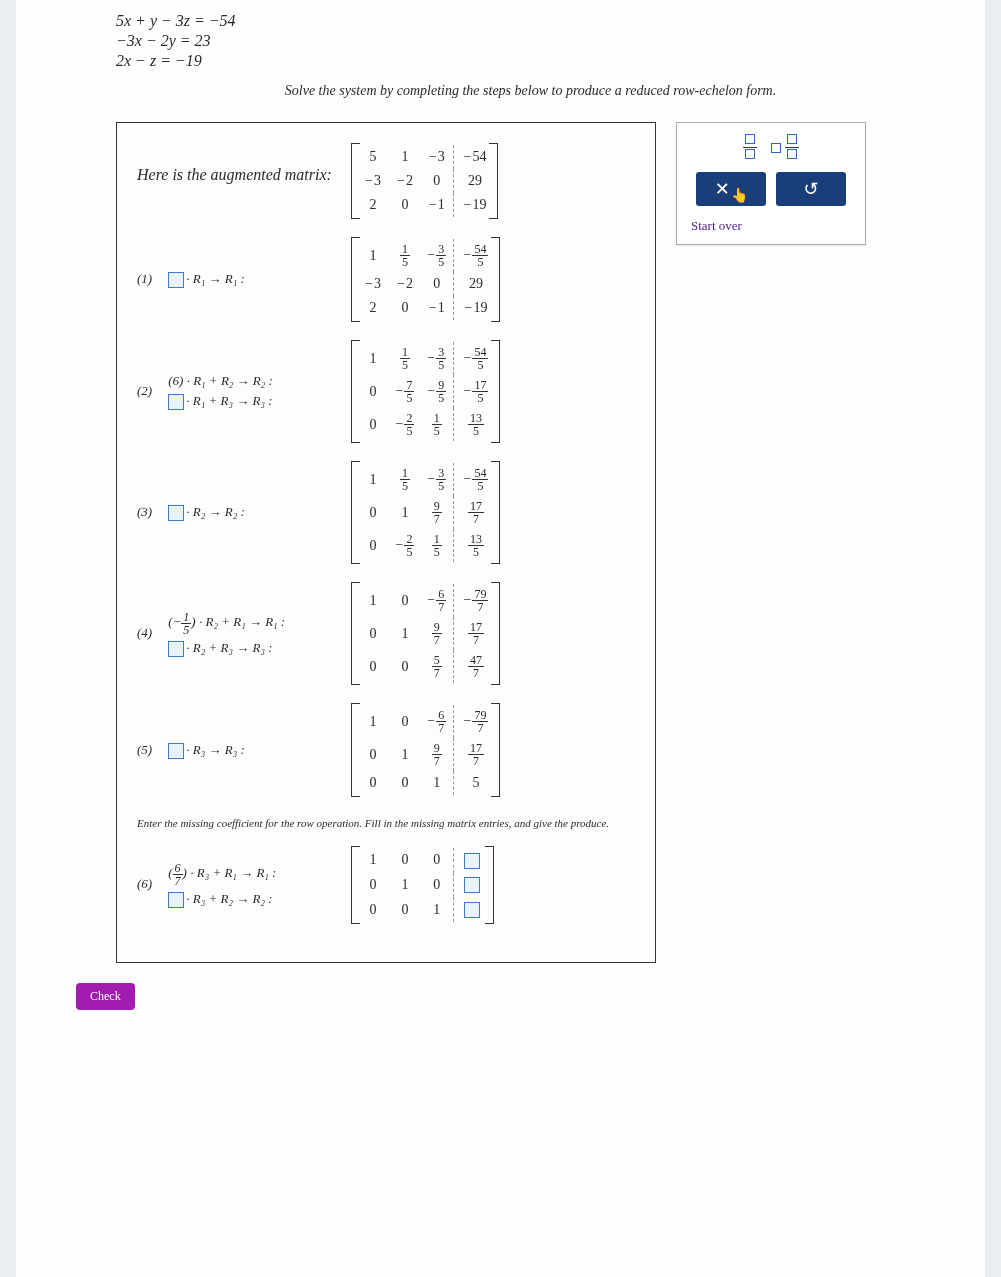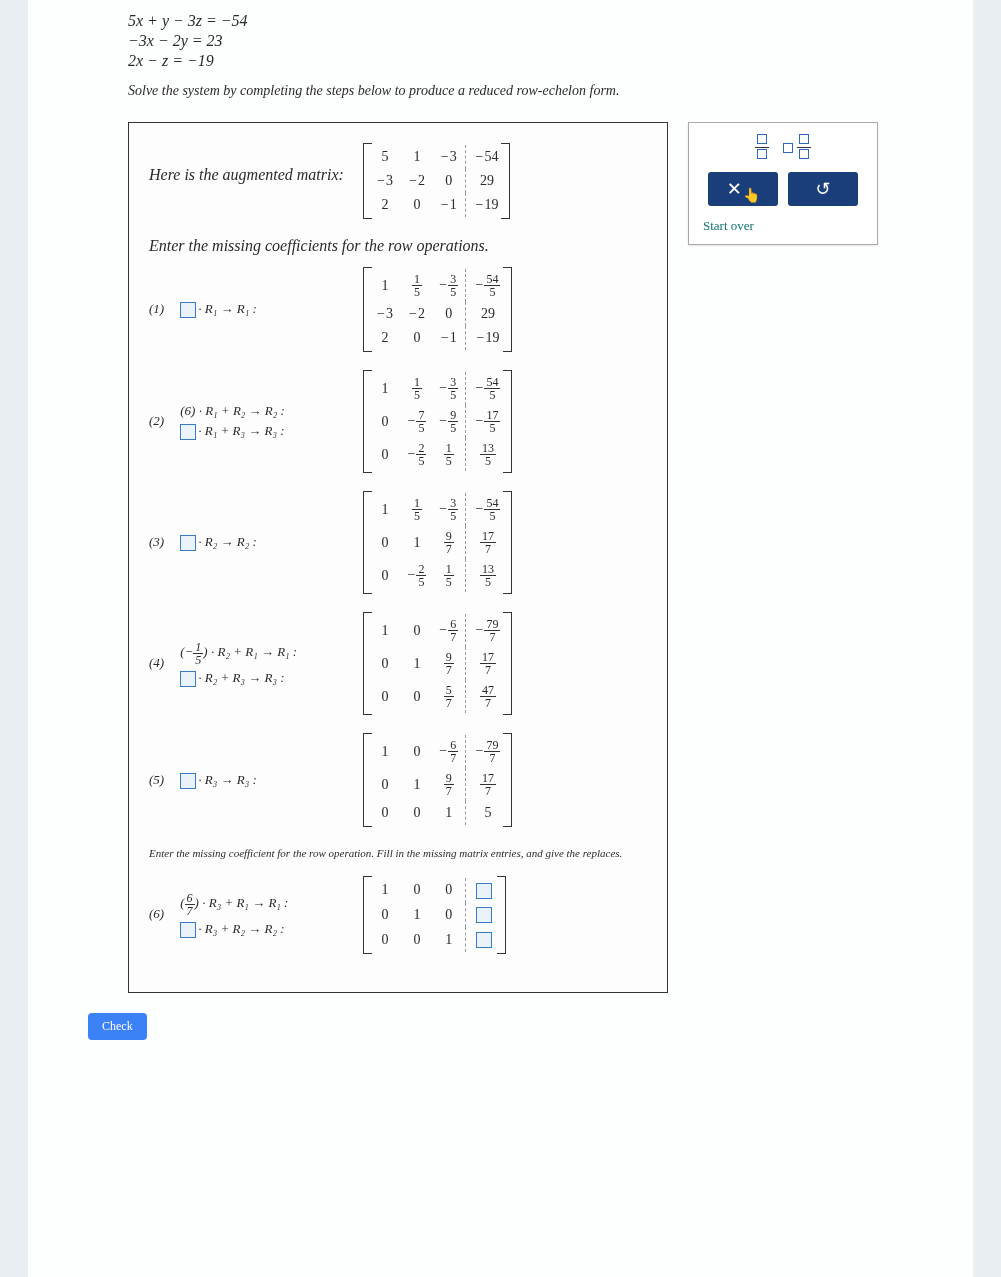--- a/index.html
+++ b/index.html
@@ -7,28 +7,28 @@
     margin: 0;
     padding: 0;
     font-family: Georgia, 'Times New Roman', serif;
     background: #e8eef2;
     color: #2a2a2a;
     font-size: 14px;
     width: 1001px;
   }
   .page {
     background: #fdfefe;
-    margin: 0 28px;
+    margin: 0 16px;
     padding: 10px 40px 30px 100px;
     min-height: 1277px;
     position: relative;
   }
   .eq-system { font-style: italic; font-size: 16px; margin-bottom: 10px; }
   .eq-line { margin: 2px 0; }
-  .intro { font-size: 14px; line-height: 1.6; margin: 10px 0 20px 0; font-style: italic; }
+  .intro { font-size: 14px; line-height: 1.6; margin: 10px 0 20px 0; font-style: italic; text-align: center; }
   .sub { font-size: 11px; vertical-align: sub; }
 
   .work-area { display: flex; align-items: flex-start; gap: 20px; }
   .steps-box {
     border: 1px solid #333;
     padding: 20px 20px 20px 20px;
     width: 540px;
     background: #fdfdfd;
   }
   .step-row {
@@ -101,29 +101,29 @@
   .btn-row { display:flex; gap:10px; justify-content:center; margin-bottom:8px; }
   .btn {
     width: 70px; height: 34px;
     border-radius: 3px;
     display:flex; align-items:center; justify-content:center;
     color:#fff; font-size:18px;
     cursor:pointer;
   }
   .btn-x { background:#1a3e7a; position:relative; }
   .btn-r { background:#1a3e7a; }
-  .start-over { font-size:13px; color:#0f766e; padding:4px 0 0 4px; }
+  .start-over { font-size:13px; color:#4c1d95; padding:4px 0 0 4px; }
   .cursor-icon { font-size:14px; position:relative; top:6px; left:2px; }
 
   .header-label { font-size: 16px; font-style: italic; margin-bottom:12px; }
   .small-note { font-size: 11px; font-style: italic; margin:14px 0; line-height:1.5; }
 
   .check-btn {
     display:inline-block;
-    background:#3b82f6;
+    background:#a21caf;
     color:#fff;
     padding:6px 14px;
     border-radius:4px;
     font-size:12px;
     margin-top:20px;
     margin-left:-40px;
   }
   .italic { font-style: italic; }
 </style>
 </head>
@@ -166,21 +166,20 @@
               <div class="mat-row">
                 <div class="mat-cell">2</div>
                 <div class="mat-cell">0</div>
                 <div class="mat-cell"><span class="neg">−</span>1</div>
                 <div class="mat-cell aug-sep"><span class="neg">−</span>19</div>
               </div>
             </div>
           </div>
       </div>
 
-      <div class="header-label">Enter the missing coefficients for the row operations.</div>
 
       <div class="step-row">
         <div class="step-label">
           <span class="step-num">(1)</span>
           <span class="op-line"><span class="blank"></span><span>· R₁ → R₁ :</span></span>
         </div>
         <div class="mat" id="mat1">
             <div class="mat-body">
               <div class="mat-row">
                 <div class="mat-cell">1</div>
@@ -319,21 +318,21 @@
               <div class="mat-row">
                 <div class="mat-cell">0</div>
                 <div class="mat-cell">0</div>
                 <div class="mat-cell">1</div>
                 <div class="mat-cell aug-sep">5</div>
               </div>
             </div>
           </div>
       </div>
 
-      <div class="small-note">Enter the missing coefficient for the row operation. Fill in the missing matrix entries, and give the replaces.</div>
+      <div class="small-note">Enter the missing coefficient for the row operation. Fill in the missing matrix entries, and give the produce.</div>
 
       <div class="step-row">
         <div class="step-label">
           <span class="step-num">(6)</span>
           <span style="display:inline-block; vertical-align:middle;">
             <div class="op-line">(<span class="frac"><span class="n">6</span><span class="d">7</span></span>)<span> · R₃ + R₁ → R₁ :</span></div>
             <div class="op-line"><span class="blank"></span><span>· R₃ + R₂ → R₂ :</span></div>
           </span>
         </div>
         <div class="mat" id="mat6">

